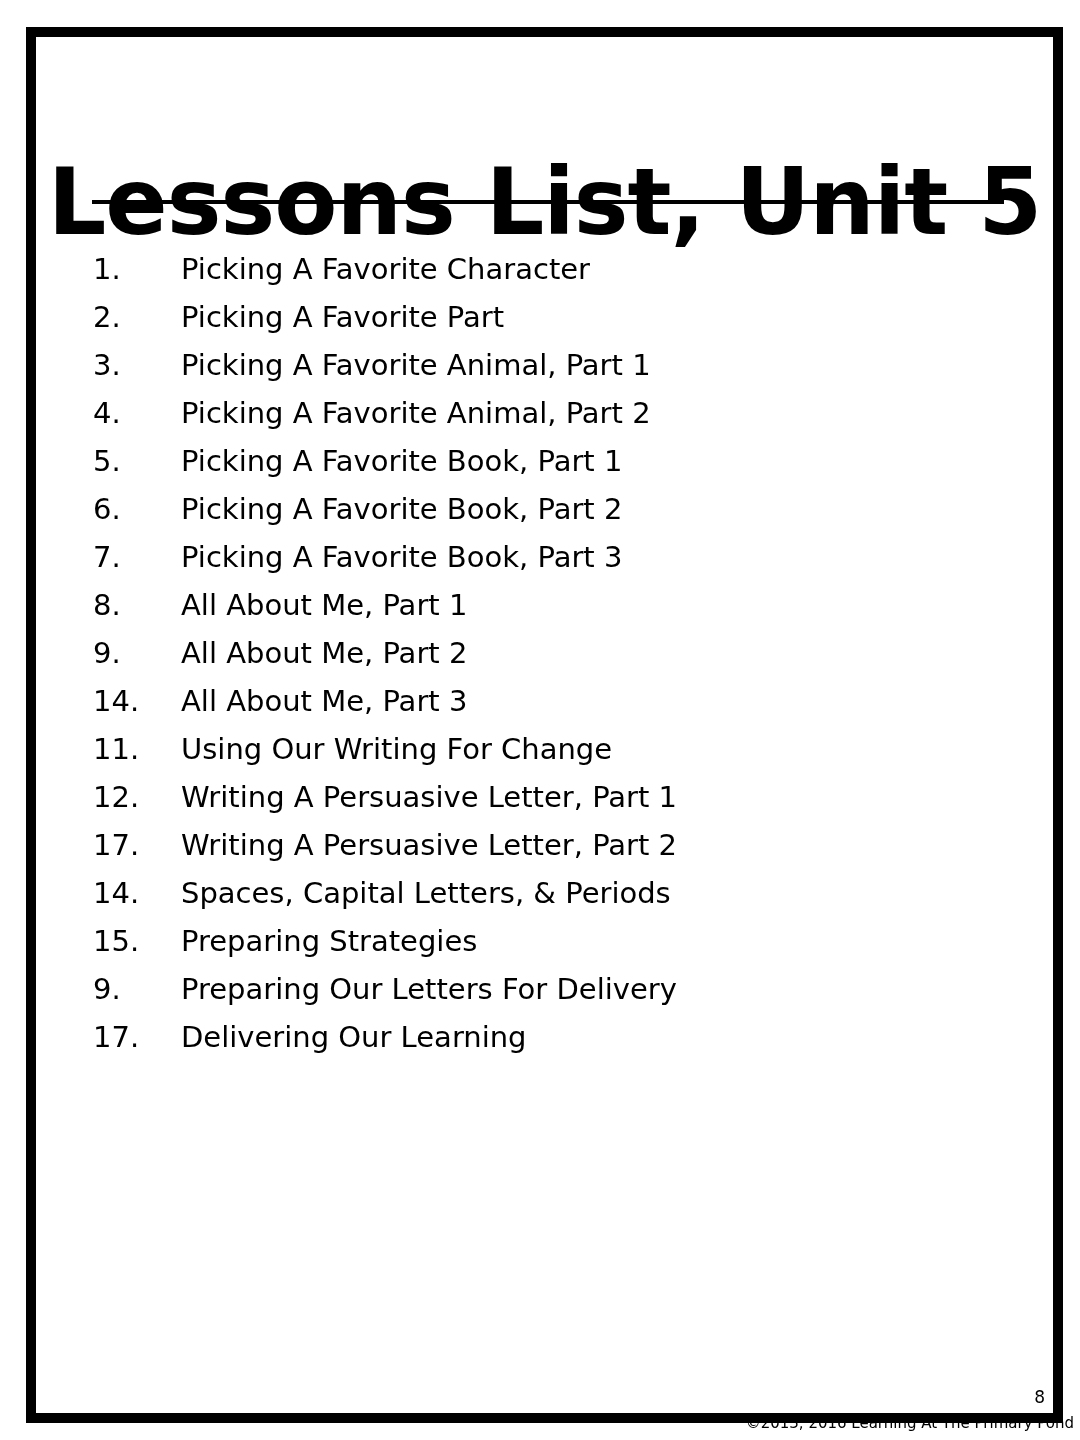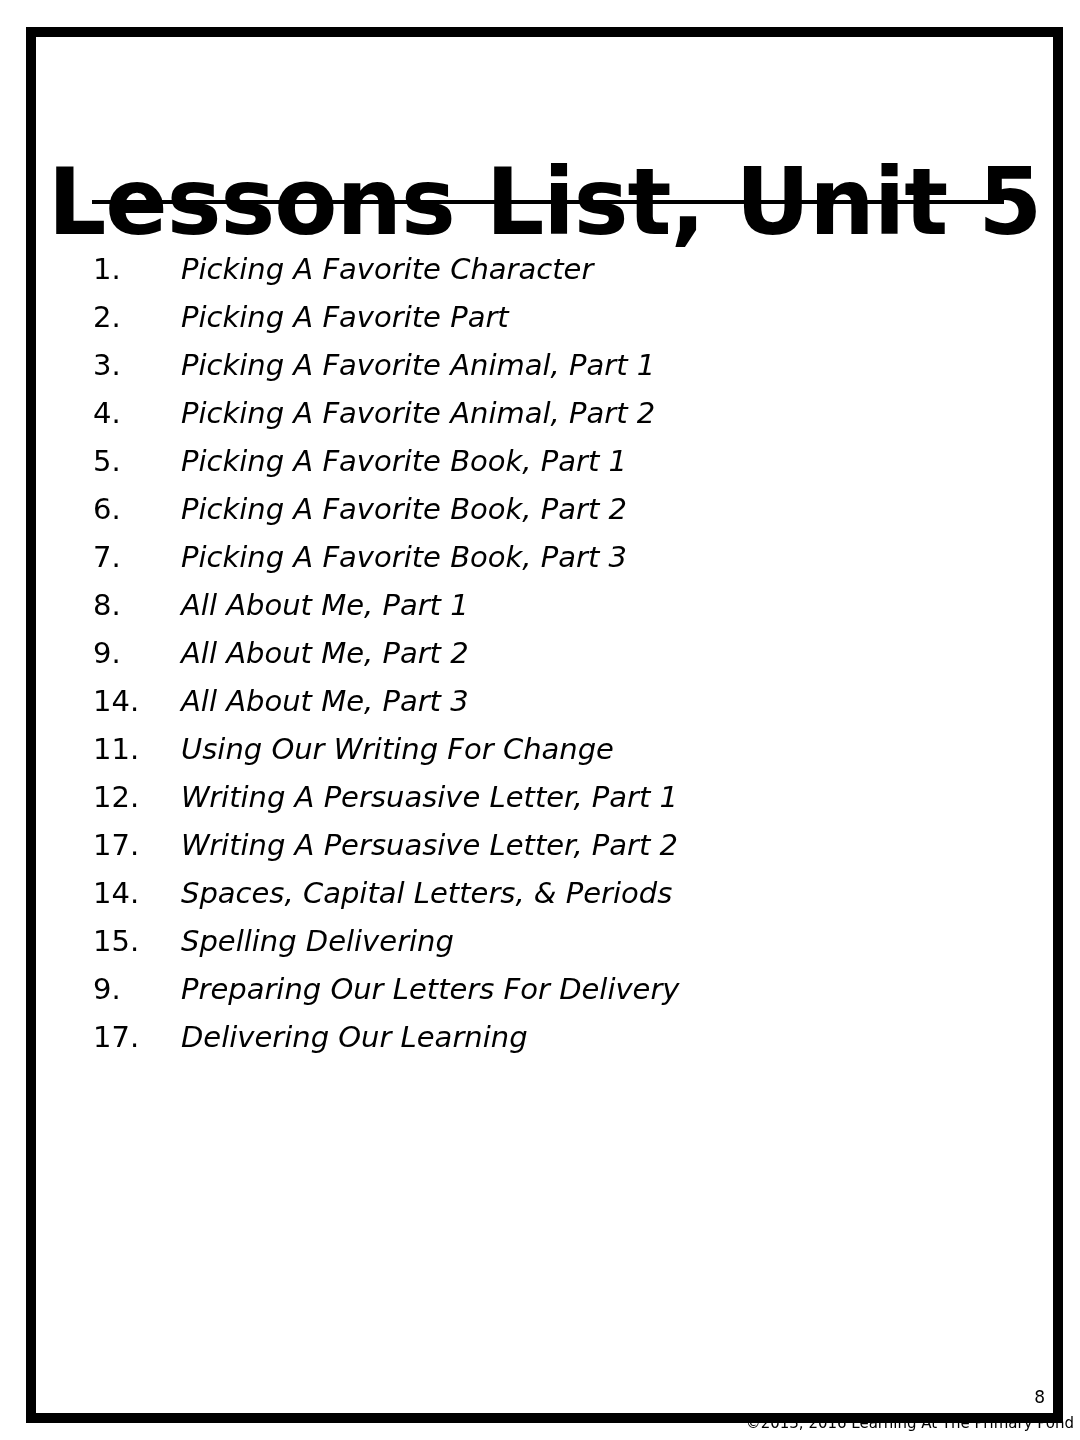--- a/index.html
+++ b/index.html
@@ -3,21 +3,21 @@
 <meta charset="utf-8">
 <style>
   html,body{margin:0;padding:0;background:#fff;}
   body{width:1080px;height:1440px;position:relative;overflow:hidden;font-family:"DejaVu Sans",sans-serif;color:#000;}
   .frame{position:absolute;left:26px;top:27px;width:1017px;height:1376px;border:10px solid #000;box-sizing:content-box;}
   .title{position:absolute;left:0;right:0;top:58px;text-align:center;font-size:92px;font-weight:bold;letter-spacing:-1px;line-height:1;}
   .rule{position:absolute;left:56px;top:163px;width:912px;height:4px;background:#000;}
   .list{position:absolute;left:0;top:208px;margin:0;padding:0;list-style:none;}
   .item{position:relative;height:48px;font-size:29px;line-height:48px;white-space:nowrap;}
   .num{position:absolute;left:57px;}
-  .label{position:absolute;left:145px;font-style:italic;}
+  .label{position:absolute;left:145px;}
   .page-num{position:absolute;right:8px;bottom:6px;font-size:17px;}
   .copyright{position:absolute;right:6px;top:1414px;font-size:15px;white-space:nowrap;}
 </style>
 </head>
 <body>
 
 <div class="frame">
   <h1 class="title">Lessons List, Unit 5</h1>
   <div class="rule"></div>
   <ul class="list">
@@ -72,21 +72,21 @@
     <li class="item">
         <span class="num">17.</span>
         <span class="label">Writing A Persuasive Letter, Part 2</span>
       </li>
     <li class="item">
         <span class="num">14.</span>
         <span class="label">Spaces, Capital Letters, &amp; Periods</span>
       </li>
     <li class="item">
         <span class="num">15.</span>
-        <span class="label">Spelling Delivering</span>
+        <span class="label">Preparing Strategies</span>
       </li>
     <li class="item">
         <span class="num">9.</span>
         <span class="label">Preparing Our Letters For Delivery</span>
       </li>
     <li class="item">
         <span class="num">17.</span>
         <span class="label">Delivering Our Learning</span>
       </li>
   </ul>

